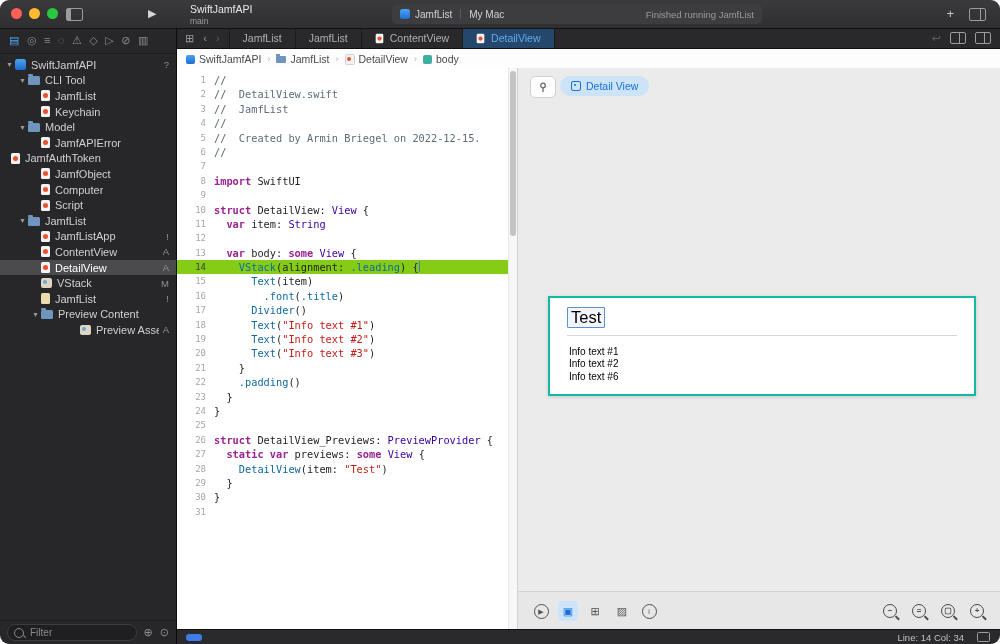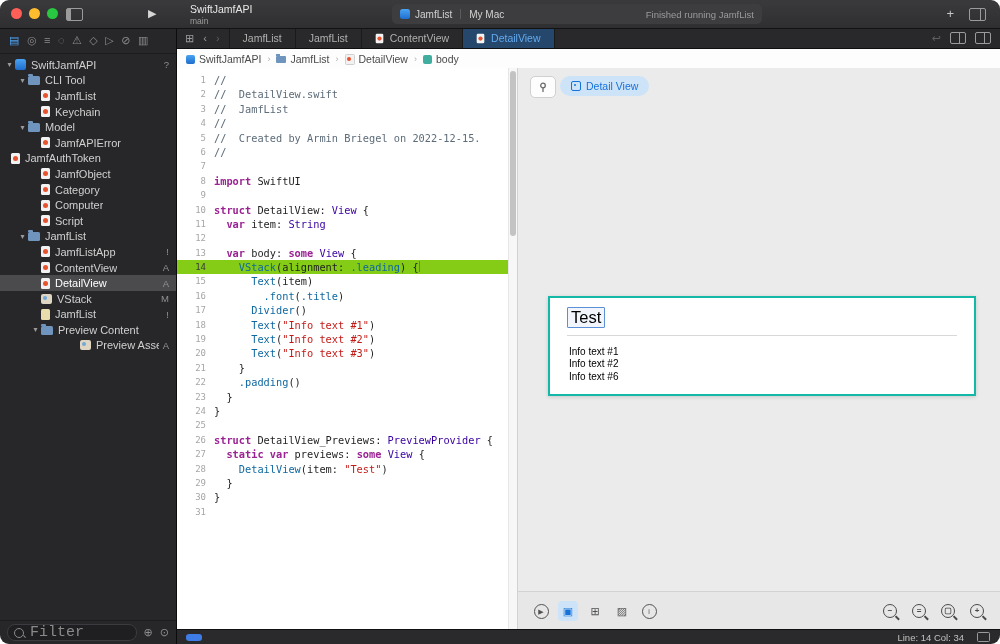--- a/index.html
+++ b/index.html
@@ -45,22 +45,22 @@
   .fic.swift{width:9px;height:11px;background:#f2f2f2;border-radius:1.5px;position:relative;}
   .fic.swift::after{content:"";position:absolute;left:2px;top:3px;width:5px;height:5px;border-radius:50%;background:#e8522e;}
   .fic.assets{width:11px;height:10px;border-radius:2px;background:#ded6c2;position:relative;}
   .fic.assets::after{content:"";position:absolute;left:2px;top:2px;width:4px;height:4px;border-radius:50%;background:#6fa8d8;}
   .fic.doc{width:9px;height:11px;background:#e9ddad;border-radius:1.5px;}
   .fic.sm{transform:scale(.85);margin-right:2px;}
   .filterbar{position:absolute;left:0;right:0;bottom:0;height:23px;border-top:1px solid #1c1c1c;
              display:flex;align-items:center;padding:0 7px;gap:7px;}
   .filter-field{flex:1;height:15px;background:#1f1f22;border:1px solid #3c3c40;border-radius:8px;
                 display:flex;align-items:center;padding:0 6px;gap:4px;}
-  .filter-input{background:transparent;border:none;outline:none;color:#cccccc;font-size:15px;width:100%;
-                font-family:Liberation Mono, monospace;}
+  .filter-input{background:transparent;border:none;outline:none;color:#cccccc;font-size:10px;width:100%;
+                font-family:Liberation Sans, sans-serif;}
   .filter-input::placeholder{color:#8a8a8a;}
   .fb-ic{color:#8e8e8e;font-size:11px;line-height:1;}
 
   
   .content{position:absolute;left:176px;top:28px;right:0;bottom:0;}
   .tabbar{position:relative;height:20px;background:#29292b;border-bottom:1px solid #0f0f0f;
           display:flex;align-items:stretch;}
   .tb-left,.tb-right{display:flex;align-items:center;gap:9px;padding:0 9px;}
   .tb-right{margin-left:auto;}
   .tb-ic{color:#9a9a9a;font-size:11px;line-height:1;}
@@ -222,25 +222,20 @@
         </div>
         <div class="trow" style="">
           <span class="disc"></span>
           <span class="fic swift"></span>
           <span class="tlabel">JamfAuthToken</span>
         </div>
         <div class="trow" style="padding-left: 30px;">
           <span class="disc"></span>
           <span class="fic swift"></span>
           <span class="tlabel">JamfObject</span>
-        </div>
-        <div class="trow" style="padding-left: 30px;">
-          <span class="disc"></span>
-          <span class="fic swift"></span>
-          <span class="tlabel">Category</span>
         </div>
         <div class="trow" style="padding-left: 30px;">
           <span class="disc"></span>
           <span class="fic swift"></span>
           <span class="tlabel">Computer</span>
         </div>
         <div class="trow" style="padding-left: 30px;">
           <span class="disc"></span>
           <span class="fic swift"></span>
           <span class="tlabel">Script</span>

